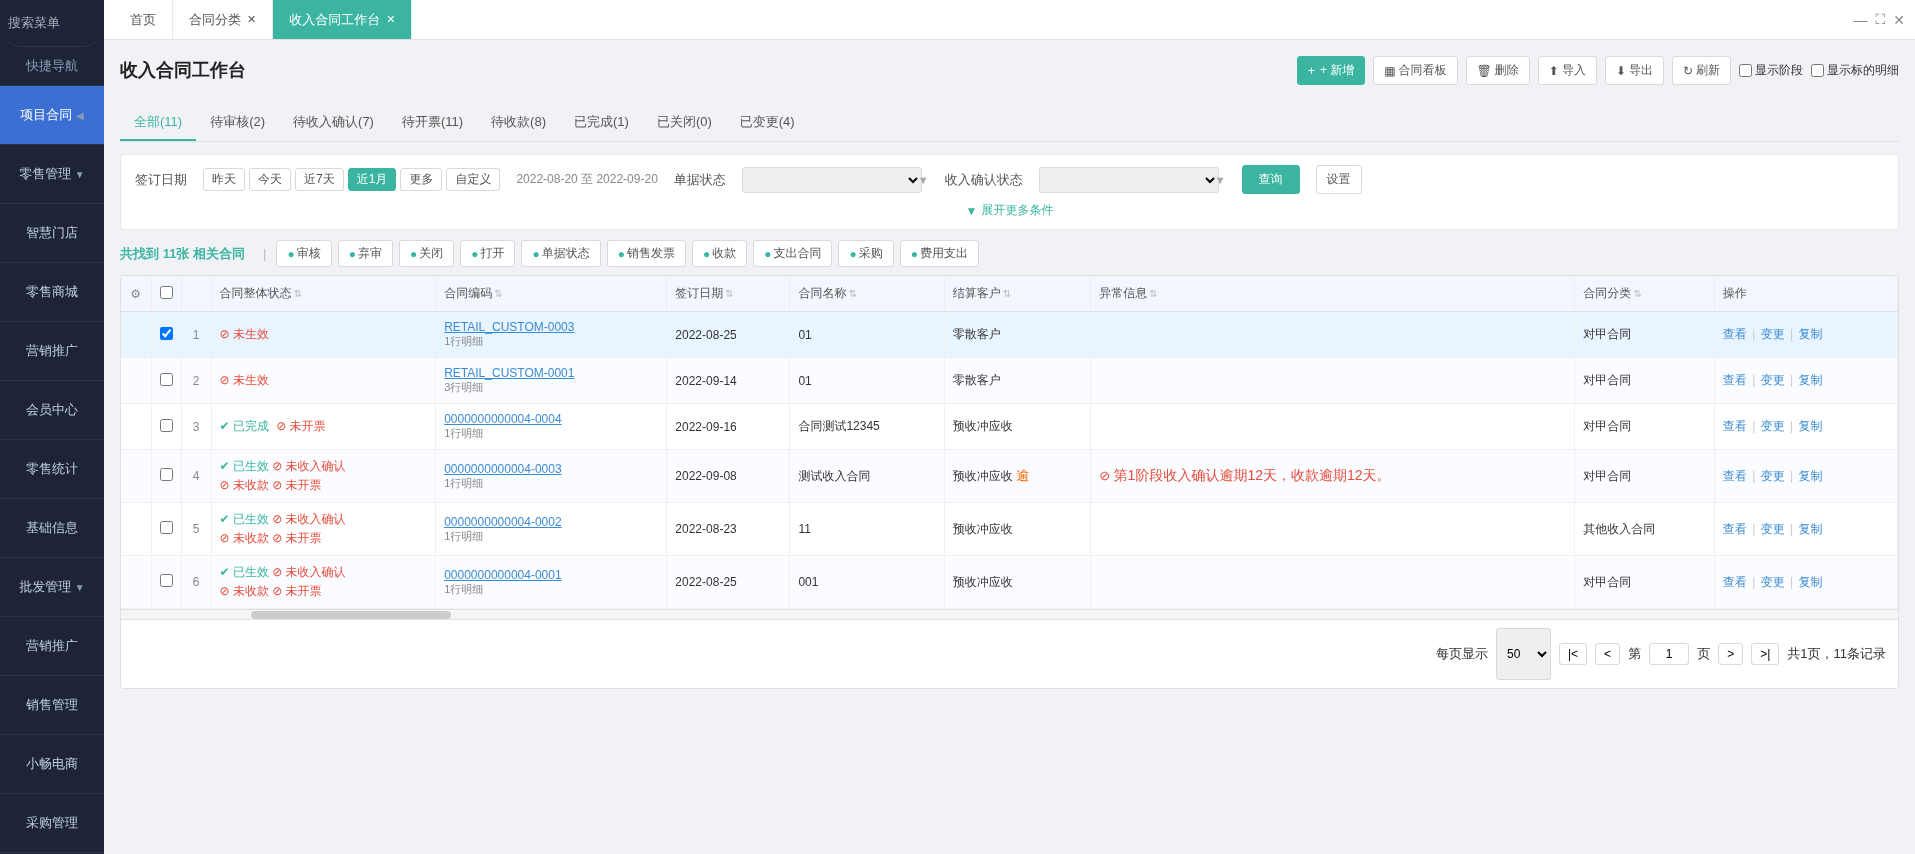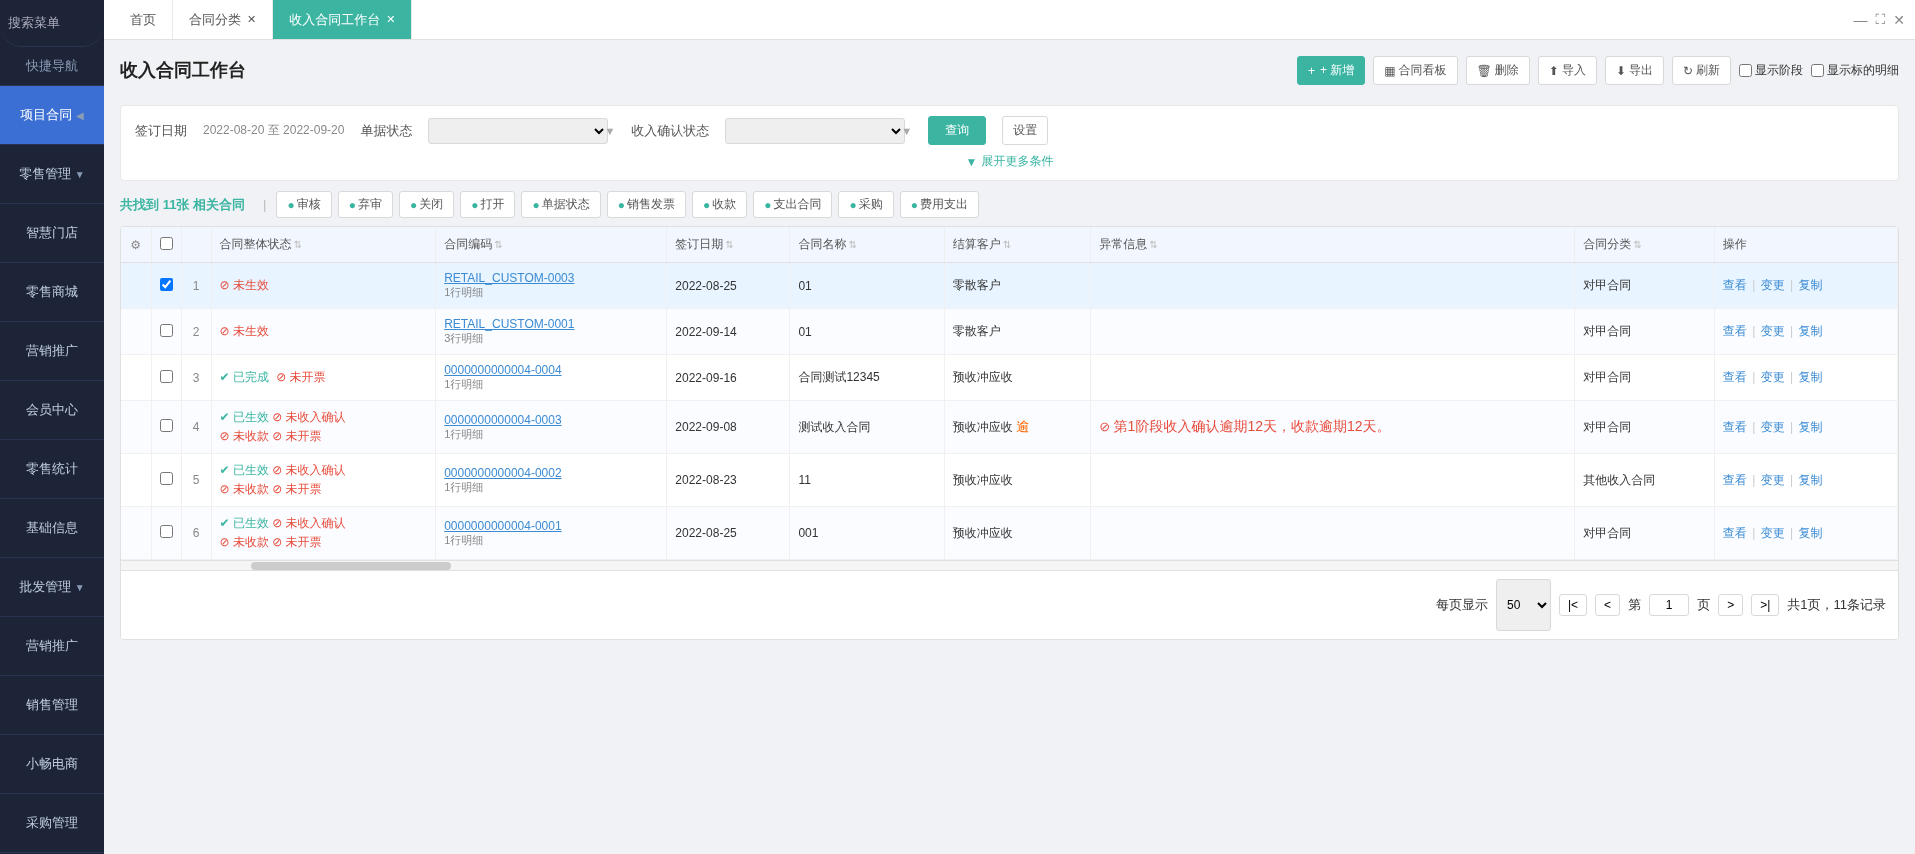--- a/index.html
+++ b/index.html
@@ -190,24 +190,42 @@
           <input type="checkbox" style="">
             <span>显示阶段</span>
         </label>
         <label style="display:flex;align-items:center;gap:3px;font-size:12px;cursor:pointer;">
           <input type="checkbox" style="">
             <span>显示标的明细</span>
         </label>
       </div>
     </div>
 
+    <div class="status-tabs">
+      <div class="status-tab active">全部(11)</div>
+      <div class="status-tab">待审核(2)</div>
+      <div class="status-tab">待收入确认(7)</div>
+      <div class="status-tab">待开票(11)</div>
+      <div class="status-tab">待收款(8)</div>
+      <div class="status-tab">已完成(1)</div>
+      <div class="status-tab">已关闭(0)</div>
+      <div class="status-tab">已变更(4)</div>
+    </div>
 
     <div class="filter-area">
       <div class="filter-row">
         <span class="filter-label">签订日期</span>
+        <div class="filter-date-btns">
+          <button class="filter-date-btn">昨天</button>
+          <button class="filter-date-btn">今天</button>
+          <button class="filter-date-btn">近7天</button>
+          <button class="filter-date-btn active">近1月</button>
+          <button class="filter-date-btn">更多</button>
+          <button class="filter-date-btn">自定义</button>
+        </div>
         <span class="filter-date-range">2022-08-20 至 2022-09-20</span>
 
         <span class="filter-label">单据状态</span>
         <select class="filter-select">
           <option value=""></option>
         </select>
         <span style="color:#aaa;font-size:11px;margin-left:-20px;">▼</span>
 
         <span class="filter-label">收入确认状态</span>
         <select class="filter-select">

